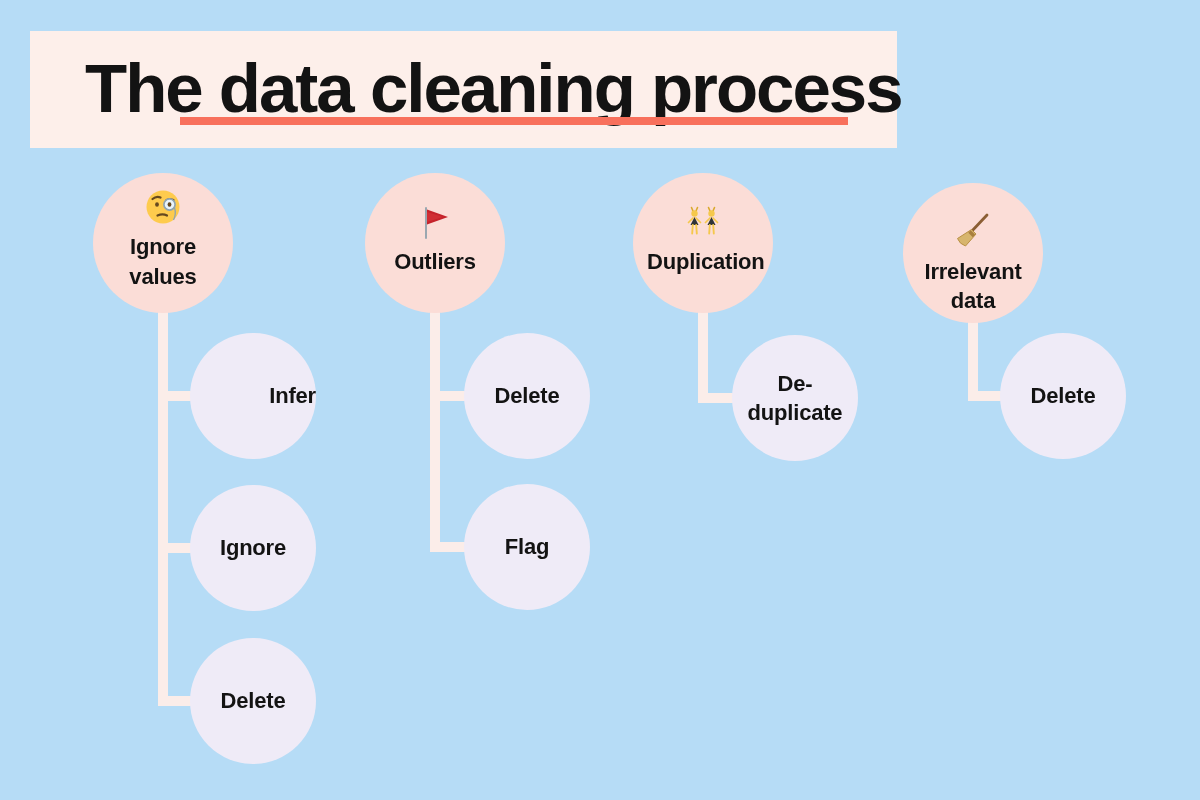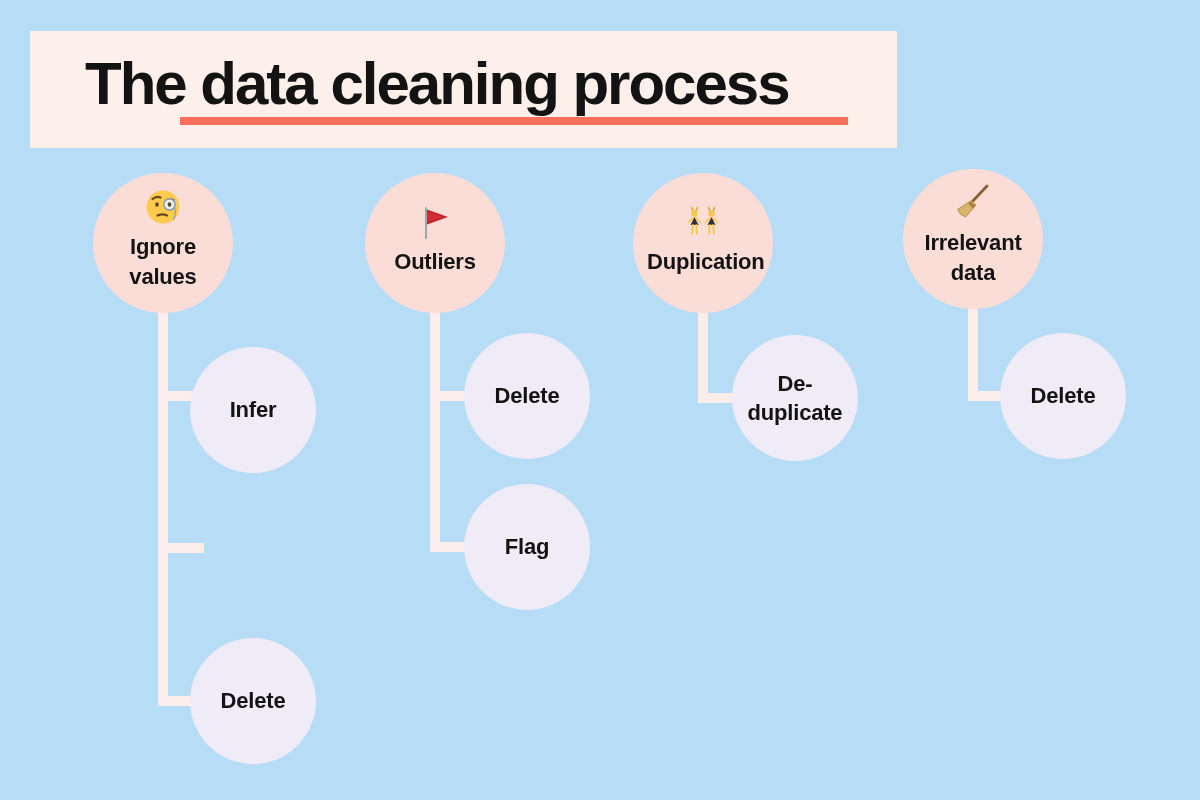--- a/index.html
+++ b/index.html
@@ -5,21 +5,21 @@
   :root{
     --background:#B6DCF6; --header_bg:#FDEFEA; --underline:#F8705C;
     --category_circle:#FBDDD7; --child_circle:#EFEBF7; --connector:#FBEDE9; --text:#131313;
   }
   *{margin:0;padding:0;box-sizing:border-box;}
   html,body{width:1200px;height:800px;}
   body{font-family:"Liberation Sans", sans-serif;background:var(--background);}
   .canvas{position:relative;width:1200px;height:800px;background:var(--background);overflow:hidden;}
 
   .title-box{position:absolute;left:30px;top:31px;width:867px;height:117px;background:var(--header_bg);}
-  .page-title{position:absolute;left:55px;top:18px;font-size:60px;font-weight:700;letter-spacing:-2px;color:var(--text);white-space:nowrap;}
+  .page-title{position:absolute;left:55px;top:18px;font-size:69px;font-weight:700;letter-spacing:-2px;color:var(--text);white-space:nowrap;}
   .title-underline{position:absolute;left:150px;top:86px;width:668px;height:8px;background:var(--underline);}
 
   .connector{position:absolute;background:var(--connector);}
 
   .node{position:absolute;border-radius:50%;display:flex;flex-direction:column;align-items:center;justify-content:center;text-align:center;color:var(--text);}
   .parent-node{width:140px;height:140px;background:var(--category_circle);padding-bottom:8px;}
   .child-node{width:126px;height:126px;background:var(--child_circle);}
   .node-icon{height:40px;display:flex;align-items:flex-end;justify-content:center;margin-bottom:5px;}
   .node-label{font-size:22px;font-weight:700;line-height:1.32;letter-spacing:-0.2px;max-width:112px;}
   .child-node .node-label{max-width:106px;}
@@ -91,33 +91,36 @@
           <circle cx="11.5" cy="7.5" r="3.2" fill="#F5C84C"></circle>
           <path d="M11.5 11 L7.5 19 L15.5 19 Z" fill="#2F3337"></path>
           <path d="M10 12 L5.5 16.5 M13 12 L17.5 16.5" stroke="#F5C84C" stroke-width="1.7" stroke-linecap="round"></path>
           <path d="M9.8 19 L9.2 27.5 M13.2 19 L13.8 27.5" stroke="#F5C84C" stroke-width="1.9" stroke-linecap="round"></path>
         </g>
       </svg>
     </span>
     <span class="node-label">Duplication</span>
   </div>
 
-  <div class="node parent-node" style="left:903px;top:169px;">
+  <div class="node parent-node" style="left:903px;top:183px;justify-content:flex-end;">
     <span class="node-icon">
       <svg width="40" height="40" viewBox="0 0 40 40" aria-hidden="true">
         <path d="M34 3 L18 20" stroke="#8B5E34" stroke-width="2.8" stroke-linecap="round"></path>
         <path d="M18.5 17.5 L23 22 L12.5 34 Q6.5 32 4.5 26.5 Z" fill="#D7B56D" stroke="#B99045" stroke-width="1"></path>
         <path d="M16.5 19.5 L21 24" stroke="#A87F3E" stroke-width="3.4"></path>
       </svg>
     </span>
     <span class="node-label">Irrelevant data</span>
   </div>
 
-  <div class="node child-node" style="left:190px;top:347px;">
+  <div class="node child-node" style="left:190px;top:333px;align-items:flex-end;">
     <span class="node-label">Infer</span>
+  </div>
+  <div class="node child-node" style="left:190px;top:485px;">
+    <span class="node-label">Ignore</span>
   </div>
   <div class="node child-node" style="left:190px;top:638px;">
     <span class="node-label">Delete</span>
   </div>
 
   <div class="node child-node" style="left:464px;top:333px;">
     <span class="node-label">Delete</span>
   </div>
   <div class="node child-node" style="left:732px;top:335px;">
     <span class="node-label">De-duplicate</span>

